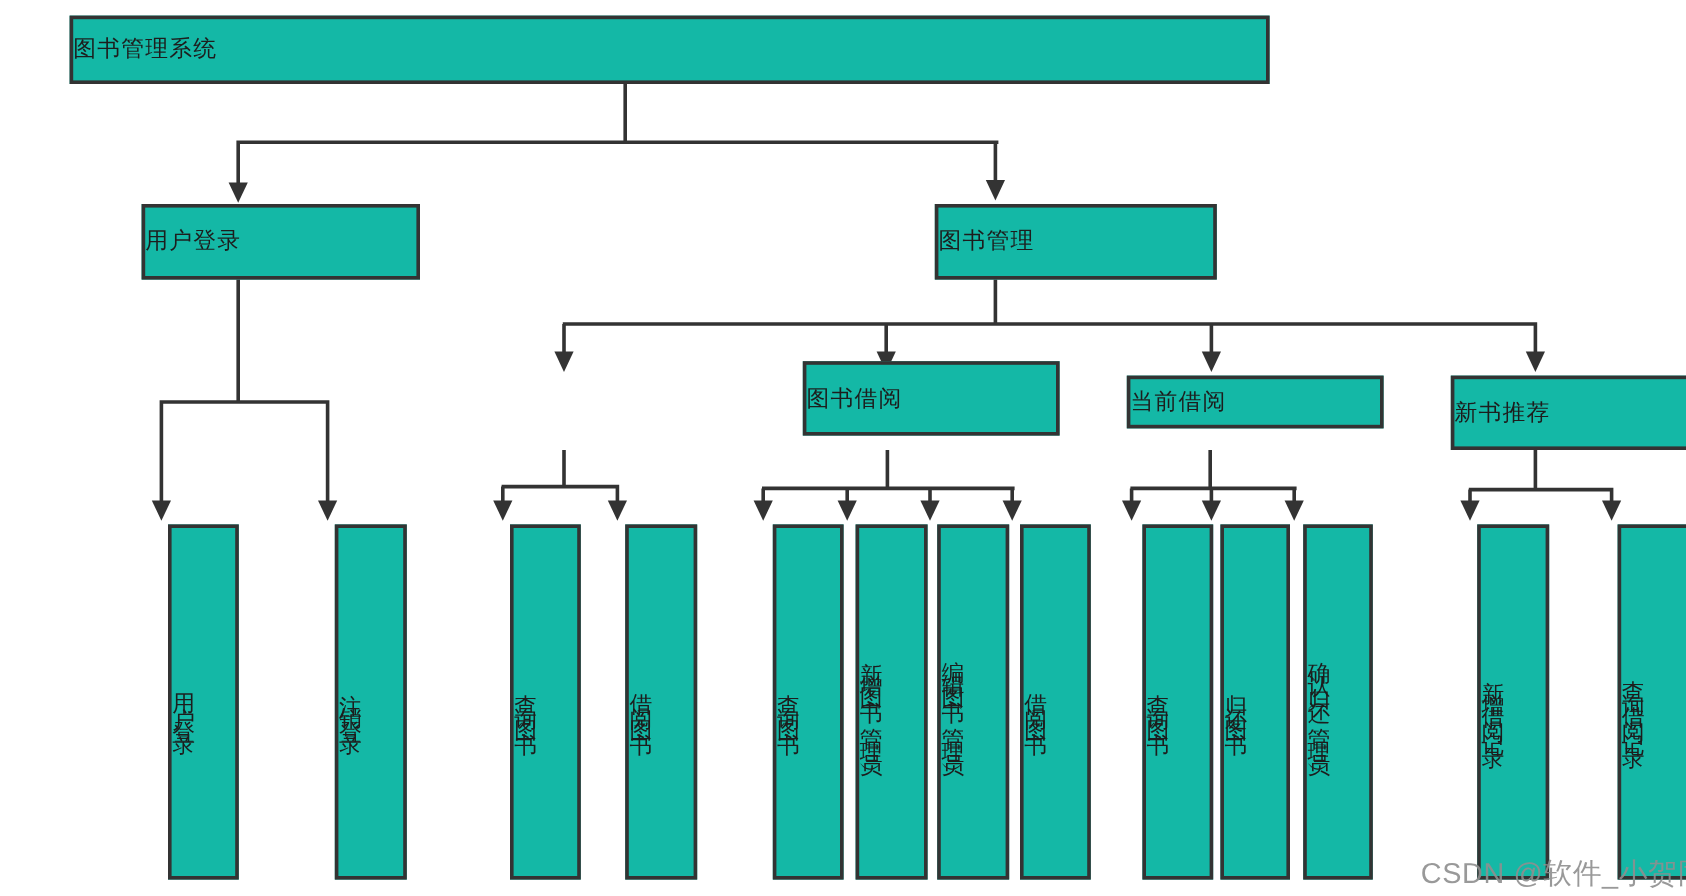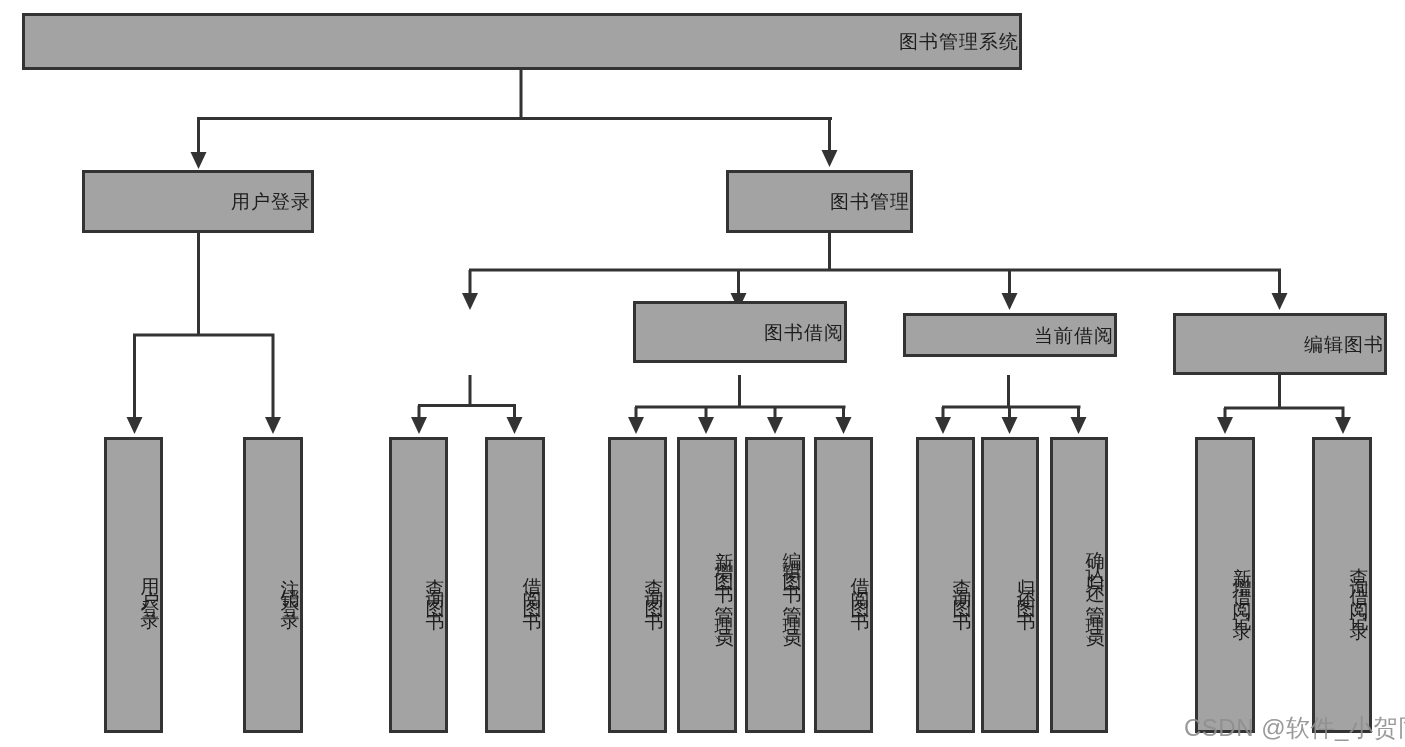--- a/index.html
+++ b/index.html
@@ -19,28 +19,29 @@
     position: absolute;
     left: 0;
     top: 0;
     width: 1405px;
     height: 747px;
   }
   .box {
     position: absolute;
     box-sizing: border-box;
     border: 3px solid #333333;
-    background: #a3a3a3;
+    background: #14b8a6;
     display: flex;
     align-items: center;
-    justify-content: flex-end;
+    justify-content: flex-start;
     color: #1d1d1d;
     font-size: 19px;
     line-height: 1;
     letter-spacing: 1px;
+    margin-left: 36px;
   }
   .vbox {
     padding: 4px 0;
   }
   .vtext {
     writing-mode: vertical-rl;
     text-orientation: mixed;
     letter-spacing: 11px;
     font-size: 19px;
     color: #1d1d1d;
@@ -121,32 +122,32 @@
     </g>
   </svg>
 
   <div class="box" style="left:22px; top:13px; width:1000px; height:57px;">
     <span>图书管理系统</span>
   </div>
 
   <div class="box" style="left:82px; top:170px; width:232px; height:63px;">
     <span>用户登录</span>
   </div>
-  <div class="box" style="left:726px; top:170px; width:187px; height:63px;">
+  <div class="box" style="left:743px; top:170px; width:235px; height:63px;">
     <span>图书管理</span>
   </div>
 
   <div class="box" style="left:633px; top:301px; width:214px; height:62px;">
     <span>图书借阅</span>
   </div>
   <div class="box" style="left:903px; top:313px; width:214px; height:44px;">
     <span>当前借阅</span>
   </div>
   <div class="box" style="left:1173px; top:313px; width:214px; height:62px;">
-    <span>编辑图书</span>
+    <span>新书推荐</span>
   </div>
 
   <div class="box vbox" style="left:104px; top:437px; width:59px; height:296px;">
     <span class="vtext">用户登录</span>
   </div>
   <div class="box vbox" style="left:243px; top:437px; width:60px; height:296px;">
     <span class="vtext">注销登录</span>
   </div>
 
   <div class="box vbox" style="left:389px; top:437px; width:59px; height:296px;">

